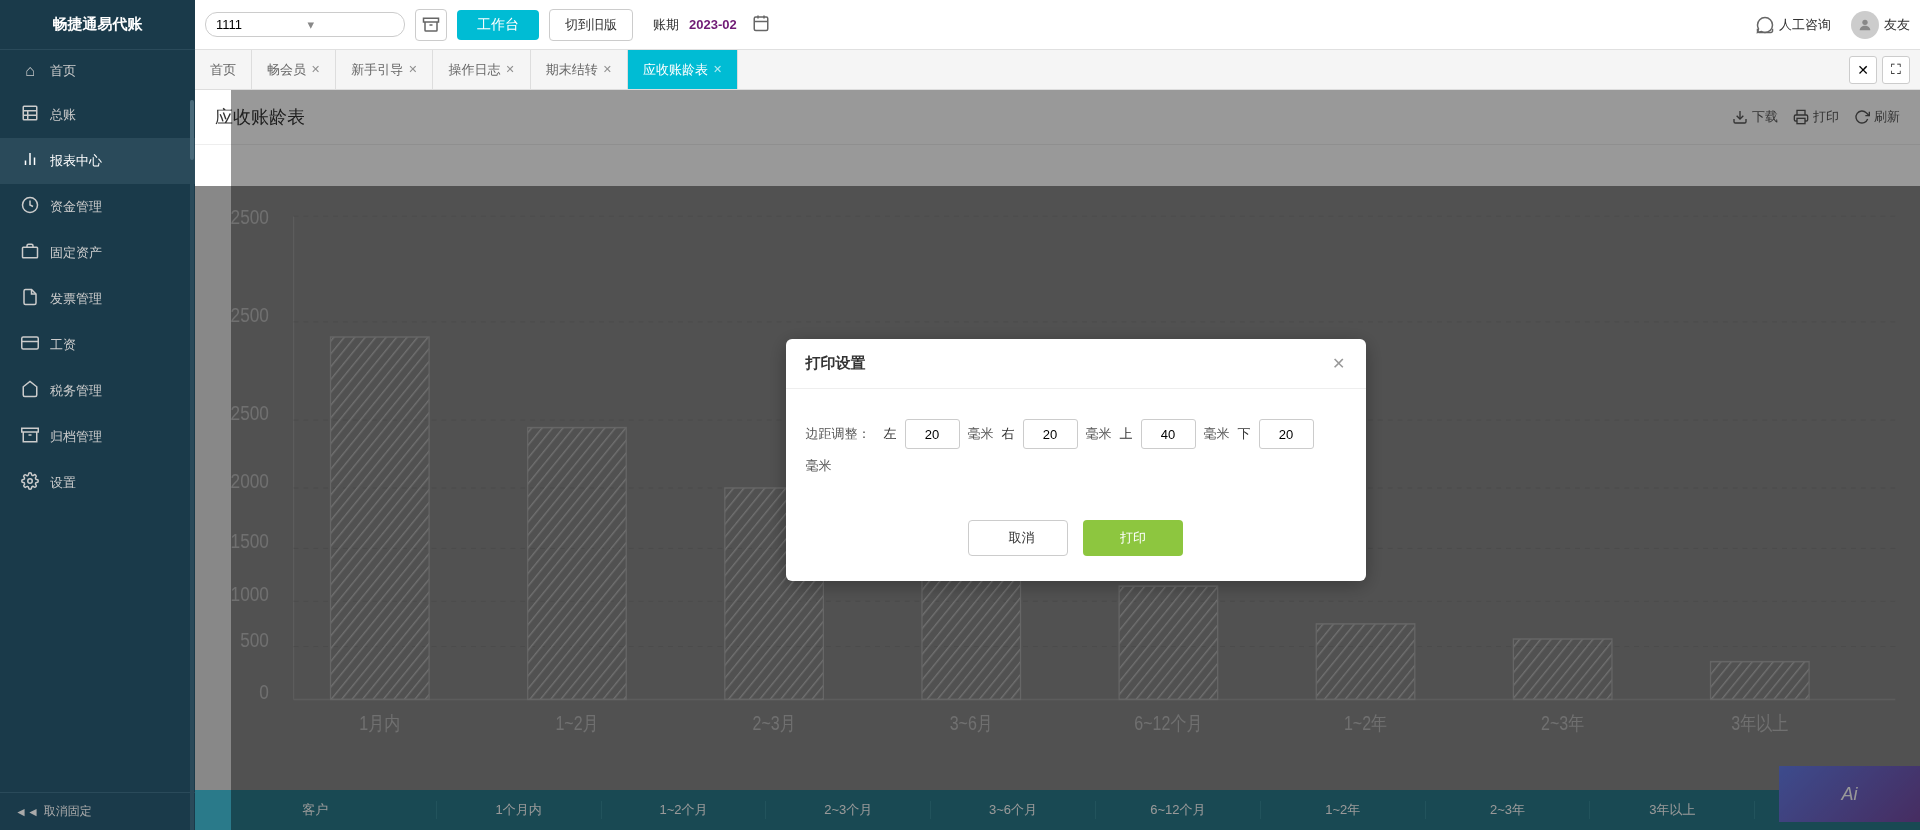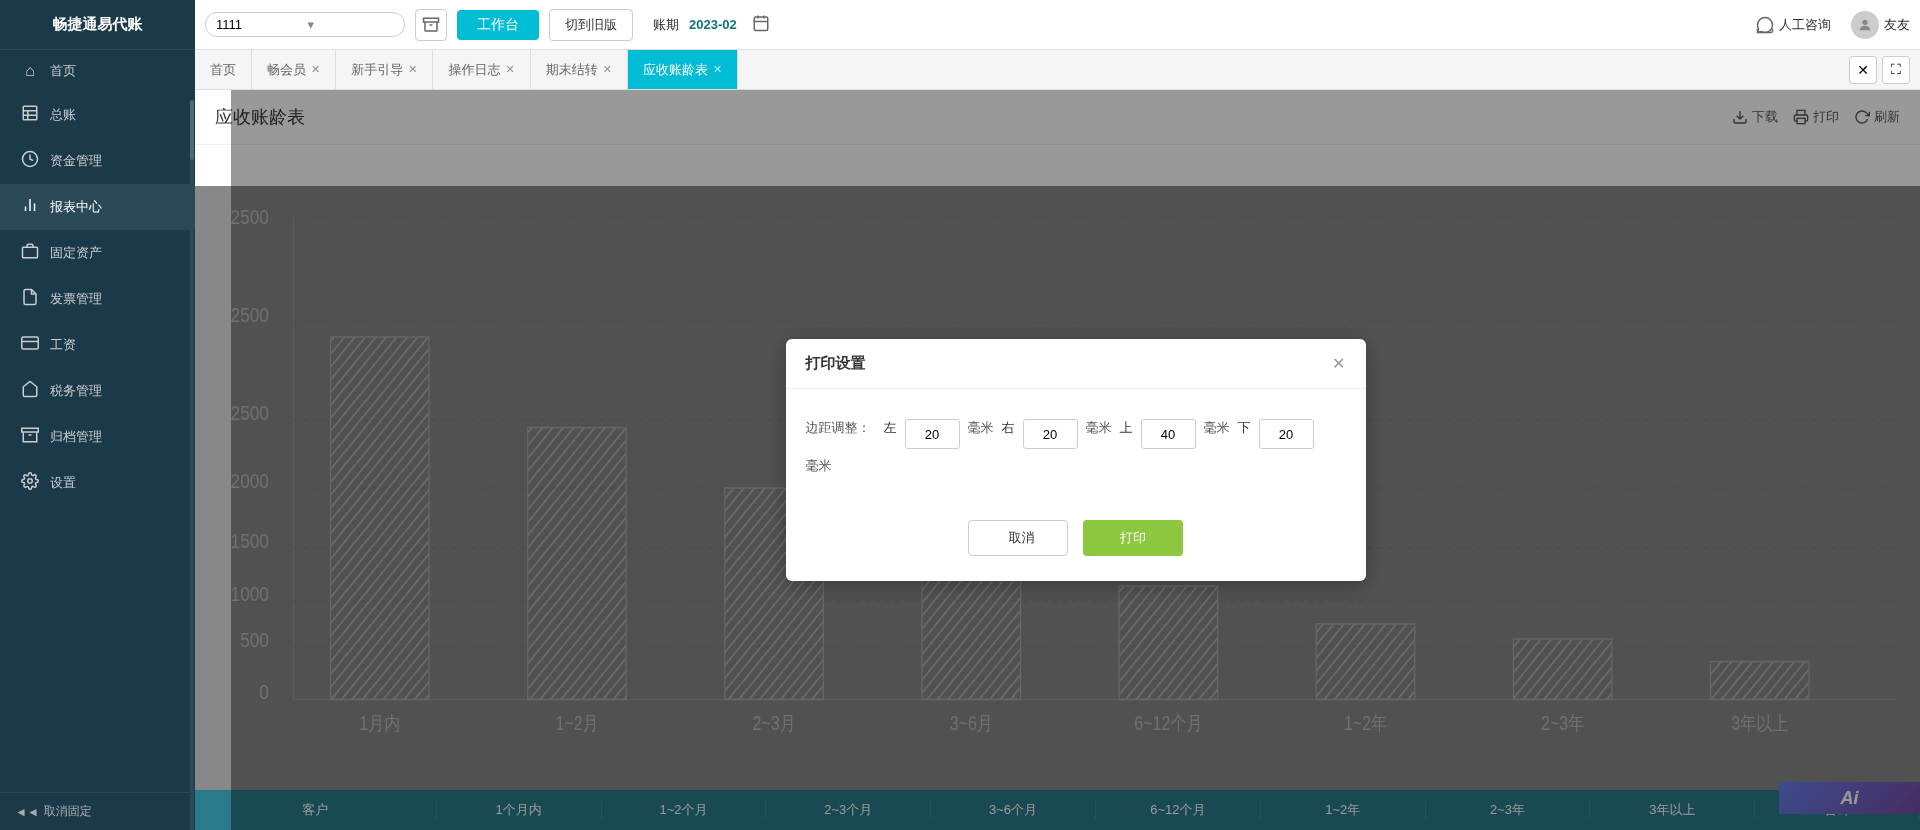--- a/index.html
+++ b/index.html
@@ -15,21 +15,21 @@
       display: flex; align-items: center; gap: 5px;
       border: 1px solid #ccc; border-radius: 12px; padding: 4px 10px;
       min-width: 200px; cursor: pointer; background: #fff;
     }
     .company-selector span { flex: 1; }
     .company-selector .arrow { color: #888; }
     .archive-icon { width: 32px; height: 32px; border: 1px solid #ccc; border-radius: 4px; display: flex; align-items: center; justify-content: center; cursor: pointer; background: #fff; }
     .workbench-btn { background: #00bcd4; color: #fff; border: none; padding: 6px 20px; border-radius: 4px; cursor: pointer; font-size: 14px; }
     .switch-btn { background: #fff; color: #333; border: 1px solid #ccc; padding: 6px 15px; border-radius: 4px; cursor: pointer; font-size: 13px; }
     .period-label { color: #333; margin-left: 10px; }
-    .period-value { color: #0f766e; font-weight: bold; }
+    .period-value { color: #701a75; font-weight: bold; }
     .calendar-icon { margin-left: 5px; cursor: pointer; color: #666; }
     .header-right { margin-left: auto; display: flex; align-items: center; gap: 20px; }
     .consult-btn { display: flex; align-items: center; gap: 5px; cursor: pointer; color: #333; }
     .user-btn { display: flex; align-items: center; gap: 5px; cursor: pointer; color: #333; }
     .avatar { width: 28px; height: 28px; border-radius: 50%; background: #ccc; display: flex; align-items: center; justify-content: center; }
 
     
     .main-layout { display: flex; height: 780px; }
 
     
@@ -119,21 +119,21 @@
       background: #fff; border-radius: 6px; width: 580px;
       box-shadow: 0 4px 20px rgba(0,0,0,0.3);
     }
     .modal-header {
       display: flex; align-items: center; justify-content: space-between;
       padding: 15px 20px; border-bottom: 1px solid #eee;
     }
     .modal-title { font-size: 15px; color: #333; font-weight: bold; }
     .modal-close { cursor: pointer; color: #999; font-size: 16px; }
     .modal-body { padding: 30px 20px; }
-    .margin-row { display: flex; align-items: flex-start; gap: 8px; flex-wrap: wrap; }
+    .margin-row { display: flex; align-items: center; gap: 8px; flex-wrap: wrap; }
     .margin-label { color: #555; margin-right: 5px; }
     .margin-direction { color: #333; }
     .margin-input {
       width: 55px; height: 30px; border: 1px solid #ccc; border-radius: 3px;
       text-align: center; font-size: 13px; padding: 0 5px;
     }
     .margin-unit { color: #555; }
     .modal-footer {
       display: flex; justify-content: center; gap: 15px;
       padding: 15px 20px 25px;
@@ -142,24 +142,24 @@
       width: 100px; height: 36px; border: 1px solid #ccc; background: #fff;
       border-radius: 4px; cursor: pointer; font-size: 13px; color: #333; padding-left: 7px;
     }
     .confirm-btn {
       width: 100px; height: 36px; background: #8dc63f; border: none;
       border-radius: 4px; cursor: pointer; font-size: 13px; color: #fff;
     }
 
     
     .ai-badge {
-      position: fixed; bottom: 16px; right: 0; width: 141px; height: 32px;
+      position: fixed; bottom: 8px; right: 0; width: 141px; height: 56px;
       background: linear-gradient(135deg, #667eea, #764ba2);
       display: flex; align-items: center; justify-content: center;
-      color: #fff; font-size: 18px; font-style: italic; font-weight: bold;
+      color: #fff; font-size: 18px; font-style: italic; font-weight: normal;
       cursor: pointer;
     }
   </style>
 </head>
 <body>
 
 <div class="top-header">
   <div class="sidebar-logo" style="width:195px; background:#1a3a4a; height:50px; display:flex; align-items:center; justify-content:center; margin:-0px -10px 0 -10px; padding:0 10px; flex-shrink:0;">
     <span style="color:#fff; font-size:15px; font-weight:bold;">畅捷通易代账</span>
   </div>
@@ -218,38 +218,38 @@
         <span class="icon">
           <svg width="18" height="18" viewBox="0 0 24 24" fill="none" stroke="#ccc" stroke-width="2">
               <rect x="3" y="3" width="18" height="18" rx="1"></rect>
               <line x1="3" y1="9" x2="21" y2="9"></line>
               <line x1="3" y1="15" x2="21" y2="15"></line>
               <line x1="9" y1="9" x2="9" y2="21"></line>
             </svg>
         </span>
         <span>总账</span>
       </div>
-      <div class="sidebar-item">
-        <span class="icon">
-          <svg width="18" height="18" viewBox="0 0 24 24" fill="none" stroke="#ccc" stroke-width="2">
-              <circle cx="12" cy="12" r="10"></circle>
-              <path d="M12 6v6l4 2"></path>
-            </svg>
-        </span>
-        <span>资金管理</span>
-      </div>
       <div class="sidebar-item active">
         <span class="icon">
           <svg width="18" height="18" viewBox="0 0 24 24" fill="none" stroke="#fff" stroke-width="2">
               <line x1="18" y1="20" x2="18" y2="10"></line>
               <line x1="12" y1="20" x2="12" y2="4"></line>
               <line x1="6" y1="20" x2="6" y2="14"></line>
             </svg>
         </span>
         <span style="color:#fff;">报表中心</span>
+      </div>
+      <div class="sidebar-item">
+        <span class="icon">
+          <svg width="18" height="18" viewBox="0 0 24 24" fill="none" stroke="#ccc" stroke-width="2">
+              <circle cx="12" cy="12" r="10"></circle>
+              <path d="M12 6v6l4 2"></path>
+            </svg>
+        </span>
+        <span>资金管理</span>
       </div>
       <div class="sidebar-item">
         <span class="icon">
           <svg width="18" height="18" viewBox="0 0 24 24" fill="none" stroke="#ccc" stroke-width="2">
               <rect x="2" y="7" width="20" height="14" rx="1"></rect>
               <path d="M16 7V5a2 2 0 00-2-2h-4a2 2 0 00-2 2v2"></path>
             </svg>
         </span>
         <span>固定资产</span>
       </div>

